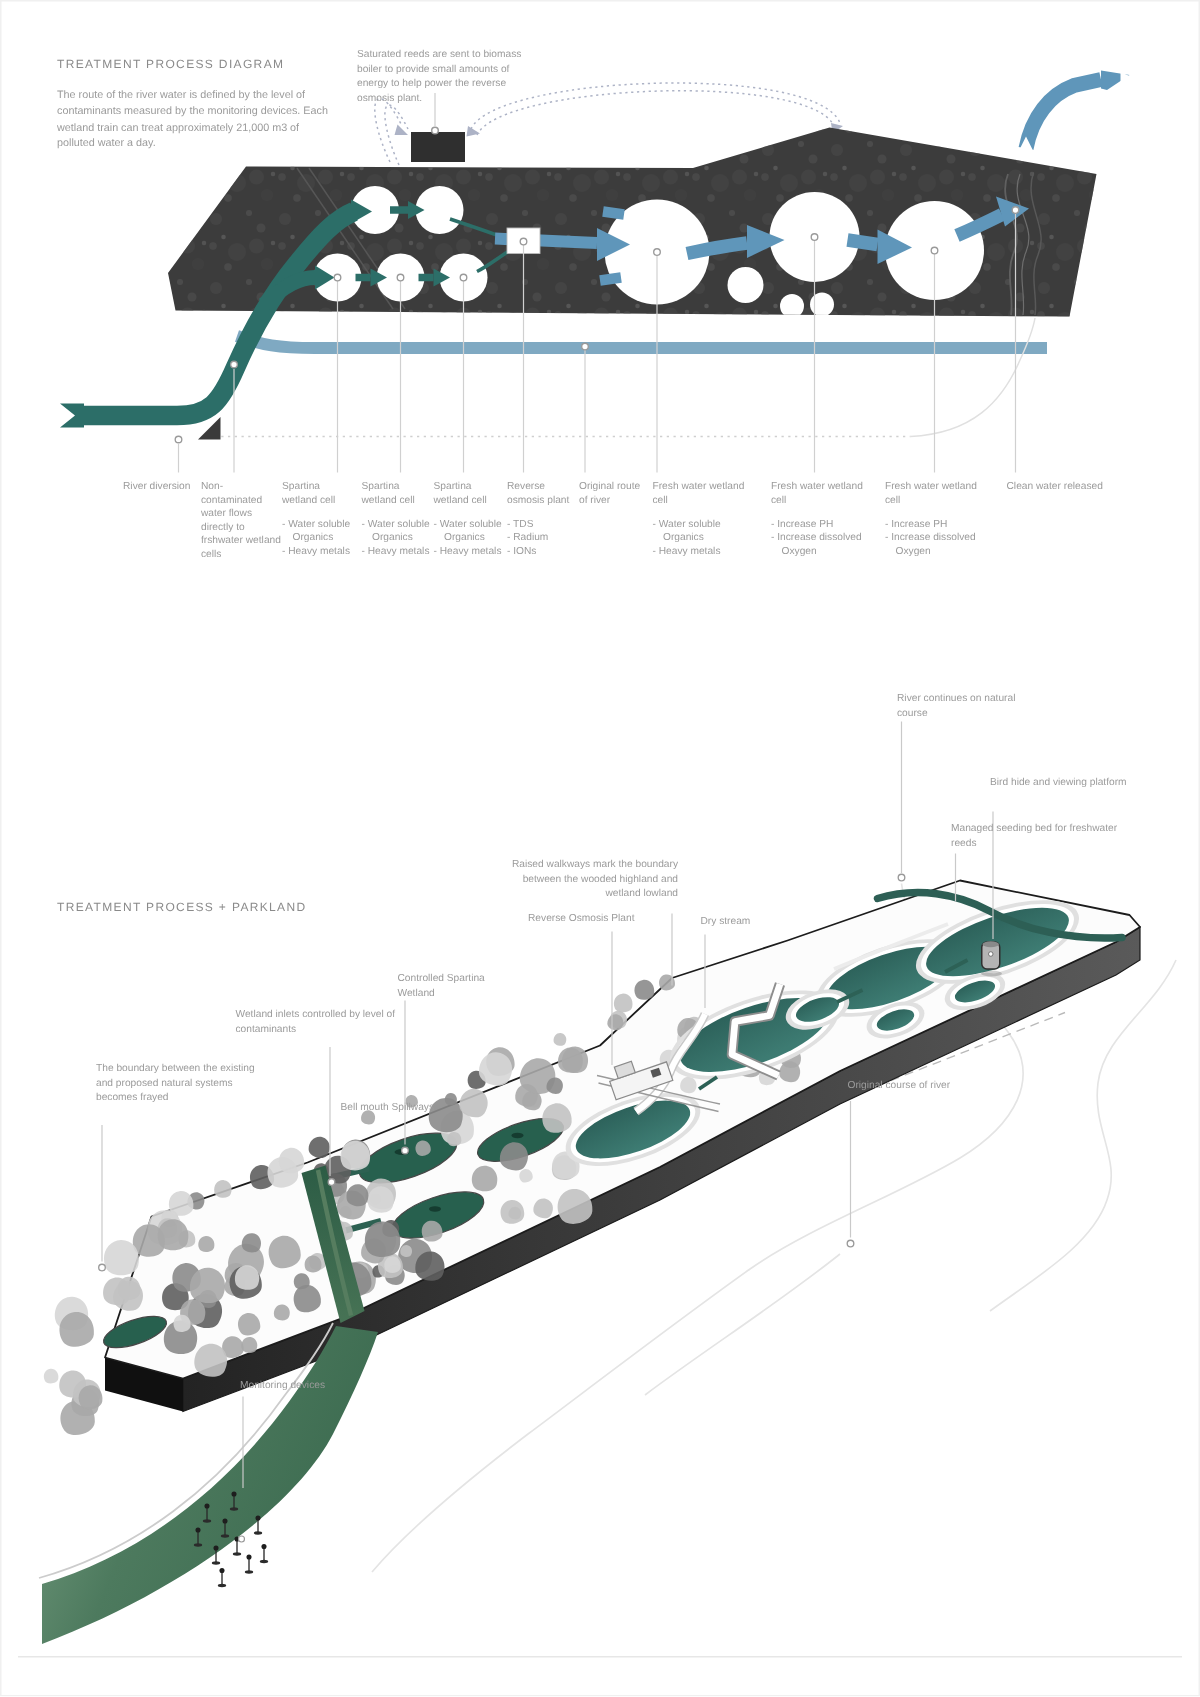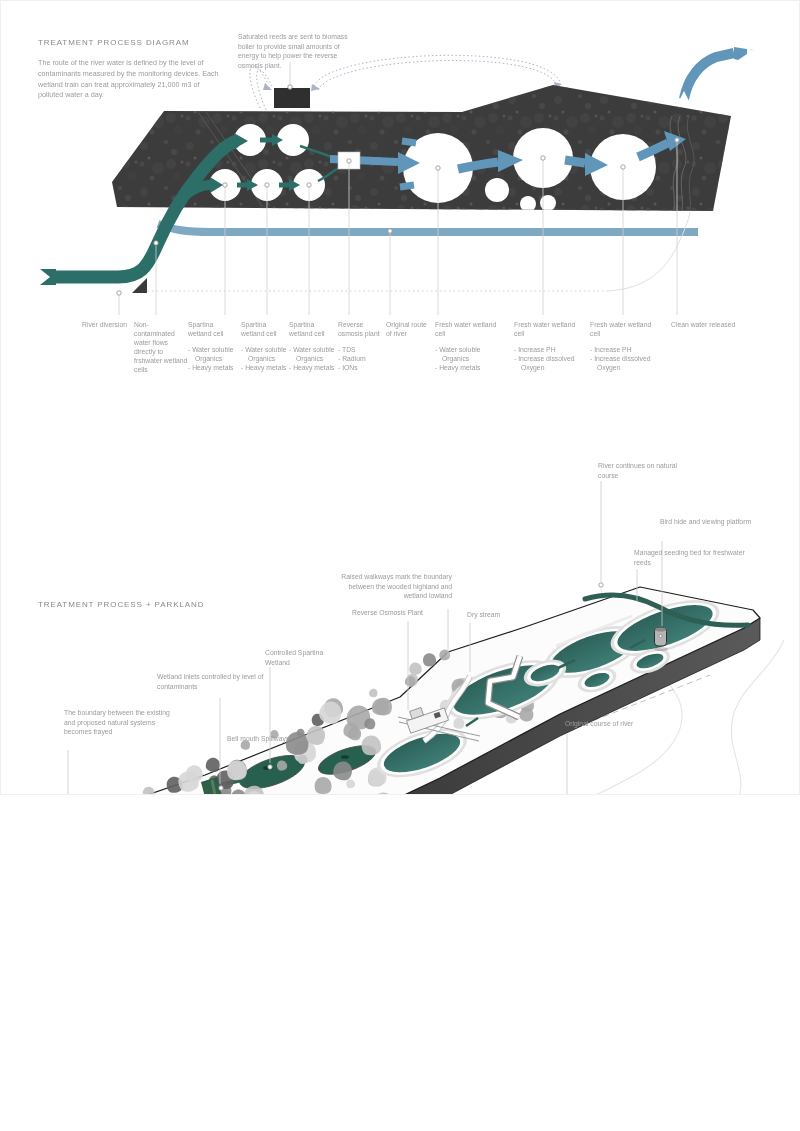--- a/index.html
+++ b/index.html
@@ -1,16 +1,16 @@
 <!DOCTYPE html>
 <html><head>
 <meta charset="utf-8">
 <style>
   html,body{margin:0;padding:0;background:#fff;}
-  #page{position:relative;width:800px;height:795px;background:#ffffff;overflow:hidden;
+  #page{position:relative;width:800px;height:1131px;background:#ffffff;overflow:hidden;
         font-family:"Liberation Sans", sans-serif;}
   #frame{position:absolute;inset:0;border:1px solid #f0f0f0;pointer-events:none;}
   #sheet-bottom-line{position:absolute;left:12px;right:12px;top:1104px;height:1px;background:#e7e7e7;}
   svg{position:absolute;left:0;top:0;}
   .sec-title{position:absolute;font-size:8px;letter-spacing:.9px;color:#8a8a8a;}
   .para{position:absolute;font-size:7.2px;line-height:1.5;color:#9b9b9b;}
   .ann{position:absolute;font-size:6.8px;line-height:1.4;color:#9b9b9b;}
   .col-label{position:absolute;top:321px;font-size:6.8px;line-height:1.32;color:#9b9b9b;}
   .col-label .items{margin-top:7px;}
   .col-label .item{padding-left:7px;text-indent:-7px;}

